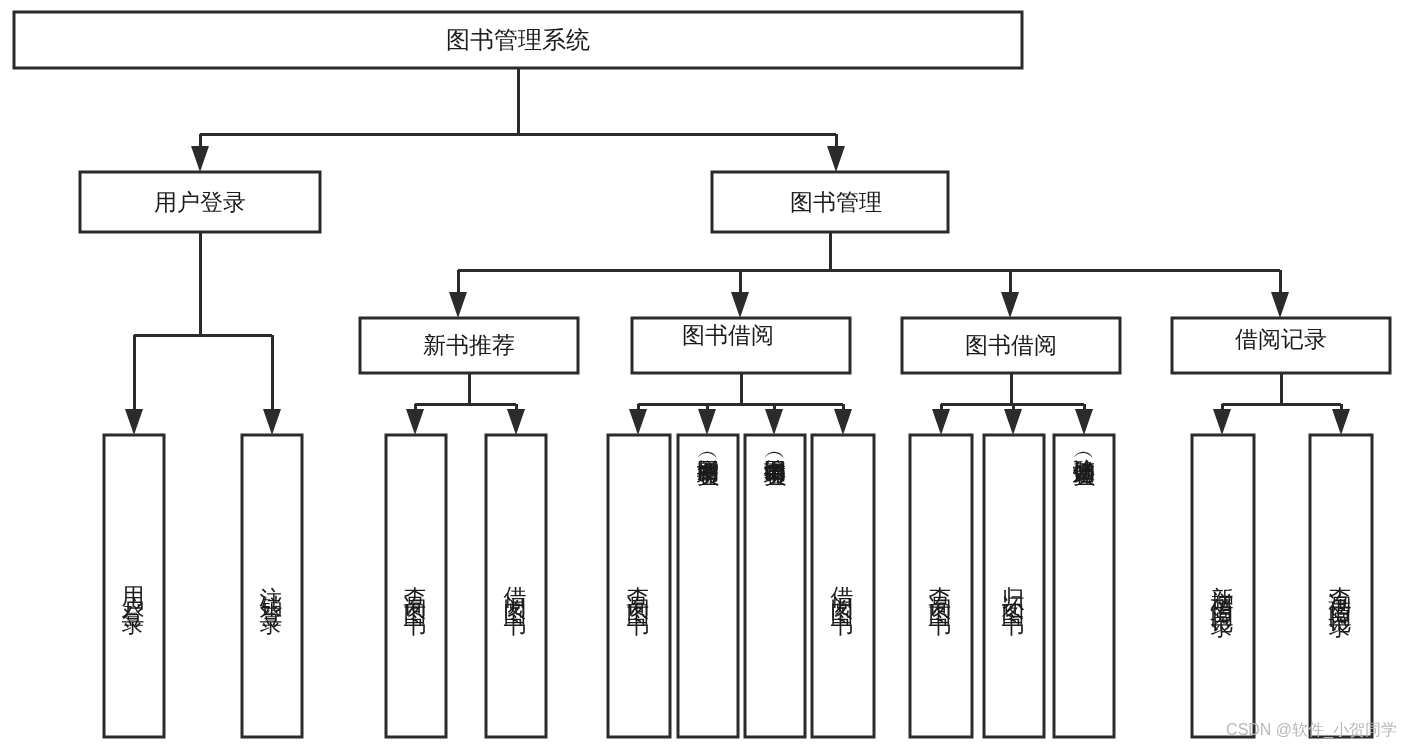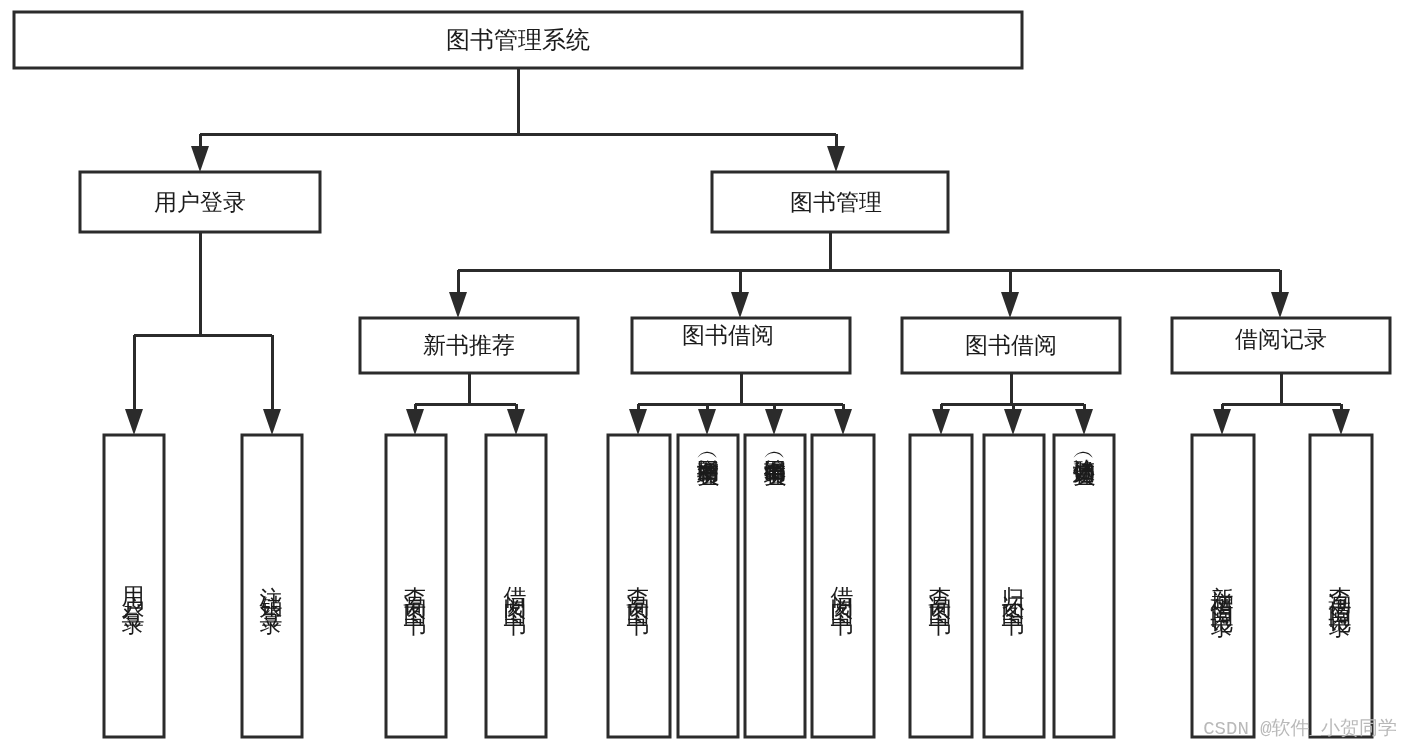--- a/index.html
+++ b/index.html
@@ -65,22 +65,22 @@
   .hlabel-text {
     font-family: "Liberation Sans", "DejaVu Sans", sans-serif;
     font-size: 23px;
     color: #1b1b1b;
     white-space: nowrap;
   }
   .watermark {
     position: absolute;
     right: 8px;
     bottom: 6px;
-    font-family: Liberation Mono, monospace;
-    font-size: 19px;
+    font-family: Liberation Sans, sans-serif;
+    font-size: 16px;
     color: #b9b9b9;
     white-space: nowrap;
     user-select: none;
   }
 </style>
 </head>
 <body>
 
 <div id="diagram-root">
   <svg class="diagram" viewBox="0 0 1405 747">

